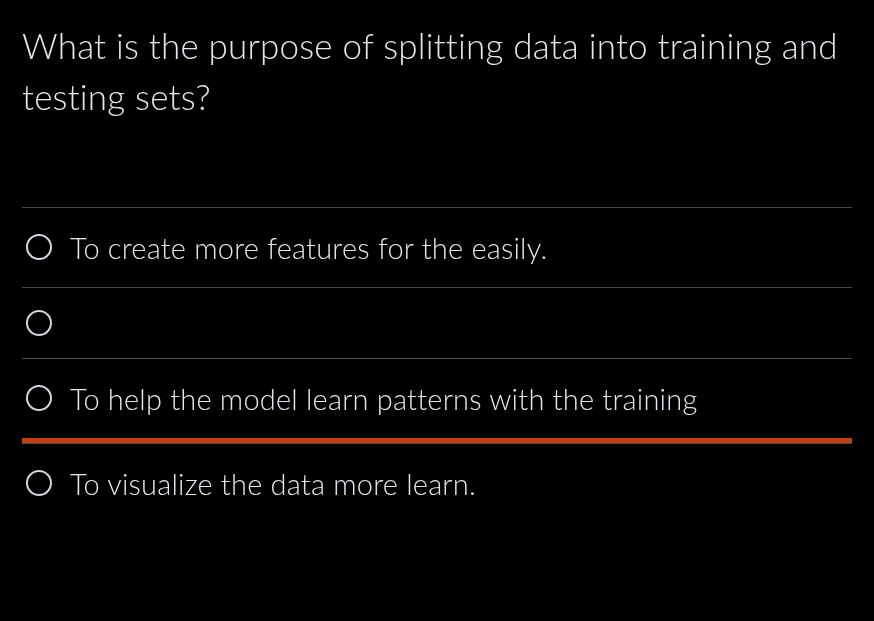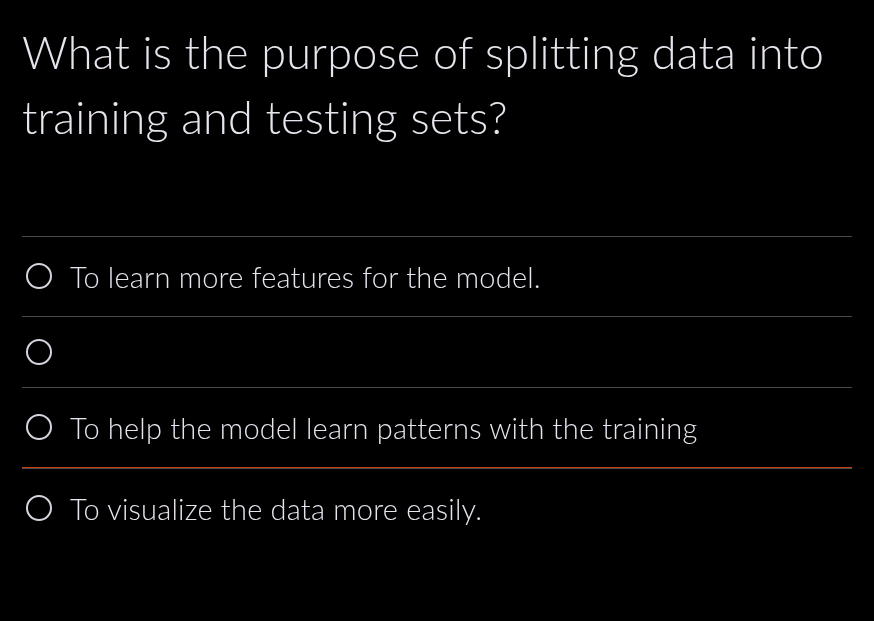--- a/index.html
+++ b/index.html
@@ -12,21 +12,21 @@
       color: #e8e3ed;
       font-family: 'Segoe UI', Lato, -apple-system, BlinkMacSystemFont, sans-serif;
       width: 874px;
       height: 621px;
       overflow: hidden;
     }
     .container {
       padding: 20px 22px 0 22px;
     }
     .question {
-      font-size: 45px;
+      font-size: 35px;
       font-weight: 300;
       line-height: 1.45;
       color: #e8e3ed;
       letter-spacing: 0.2px;
       margin-bottom: 85px;
     }
     .options {
       width: 100%;
     }
     .option {
@@ -34,21 +34,21 @@
       align-items: center;
       gap: 18px;
       padding: 22px 4px 22px 4px;
       border-top: 1px solid #4a4a4a;
       cursor: pointer;
     }
     .option:last-child {
       border-bottom: 1px solid transparent;
     }
     .option:nth-child(3) {
-      border-bottom: 1px solid #c2410c;
+      border-bottom: 5px solid #c2410c;
     }
     .radio {
       width: 26px;
       height: 26px;
       min-width: 26px;
       border: 2.5px solid #d8d3de;
       border-radius: 50%;
       background: transparent;
       flex-shrink: 0;
     }
@@ -64,31 +64,31 @@
 </head>
 <body>
 
 <div class="container">
   <div class="question">What is the purpose of splitting data into training and testing sets?</div>
 
   <div class="options">
 
     <div class="option">
       <div class="radio"></div>
-      <div class="option-label">To learn more features for the model.</div>
+      <div class="option-label">To create more features for the easily.</div>
     </div>
 
     <div class="option">
       <div class="radio"></div>
     </div>
 
     <div class="option">
       <div class="radio"></div>
       <div class="option-label">To help the model learn patterns with the training</div>
     </div>
 
     <div class="option">
       <div class="radio"></div>
-      <div class="option-label">To visualize the data more easily.</div>
+      <div class="option-label">To visualize the data more learn.</div>
     </div>
 
   </div>
 </div>
 
 </body></html>

